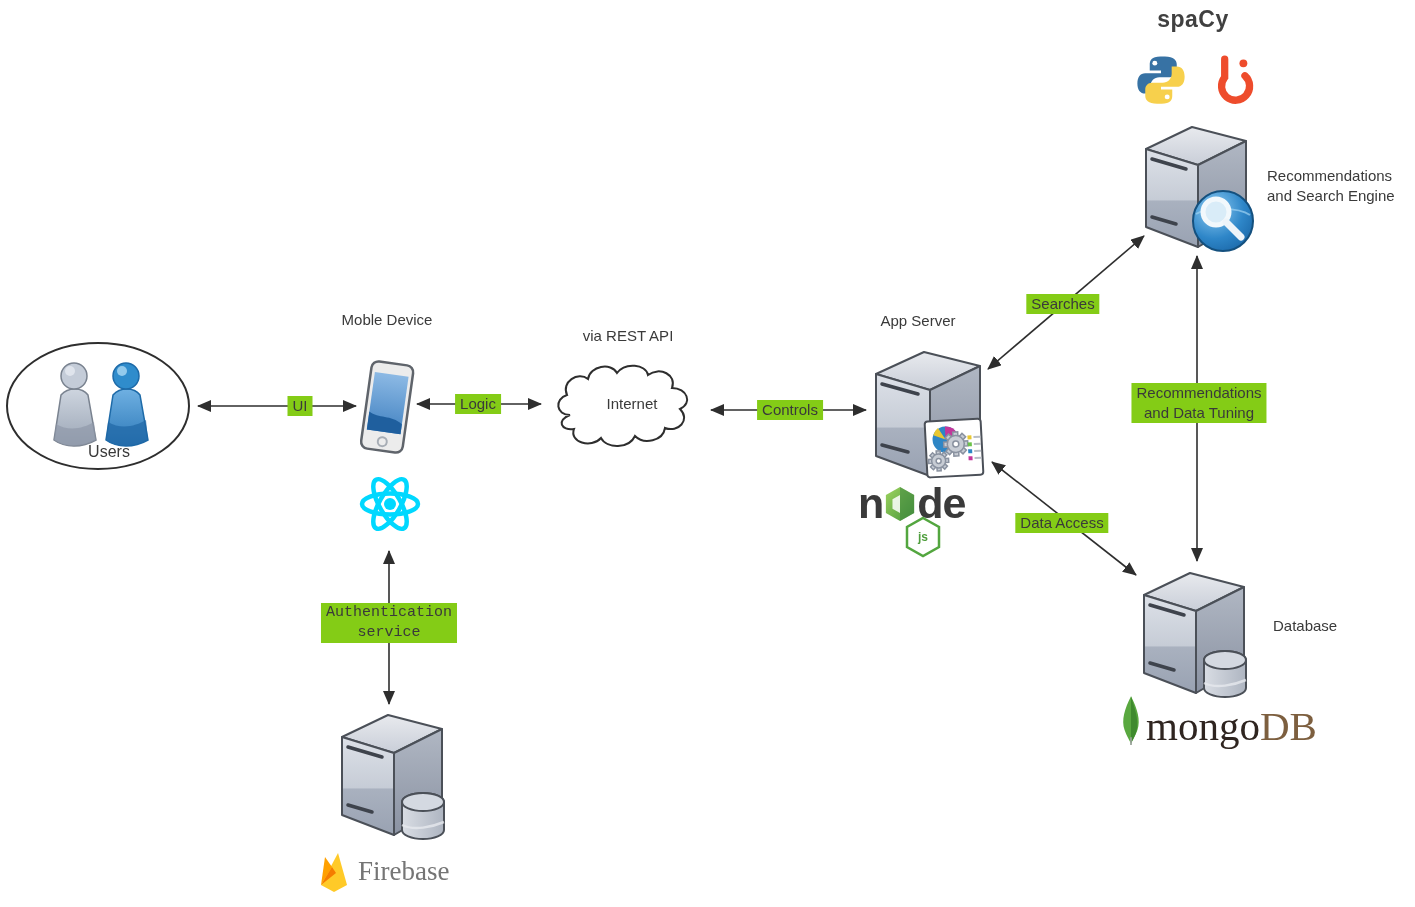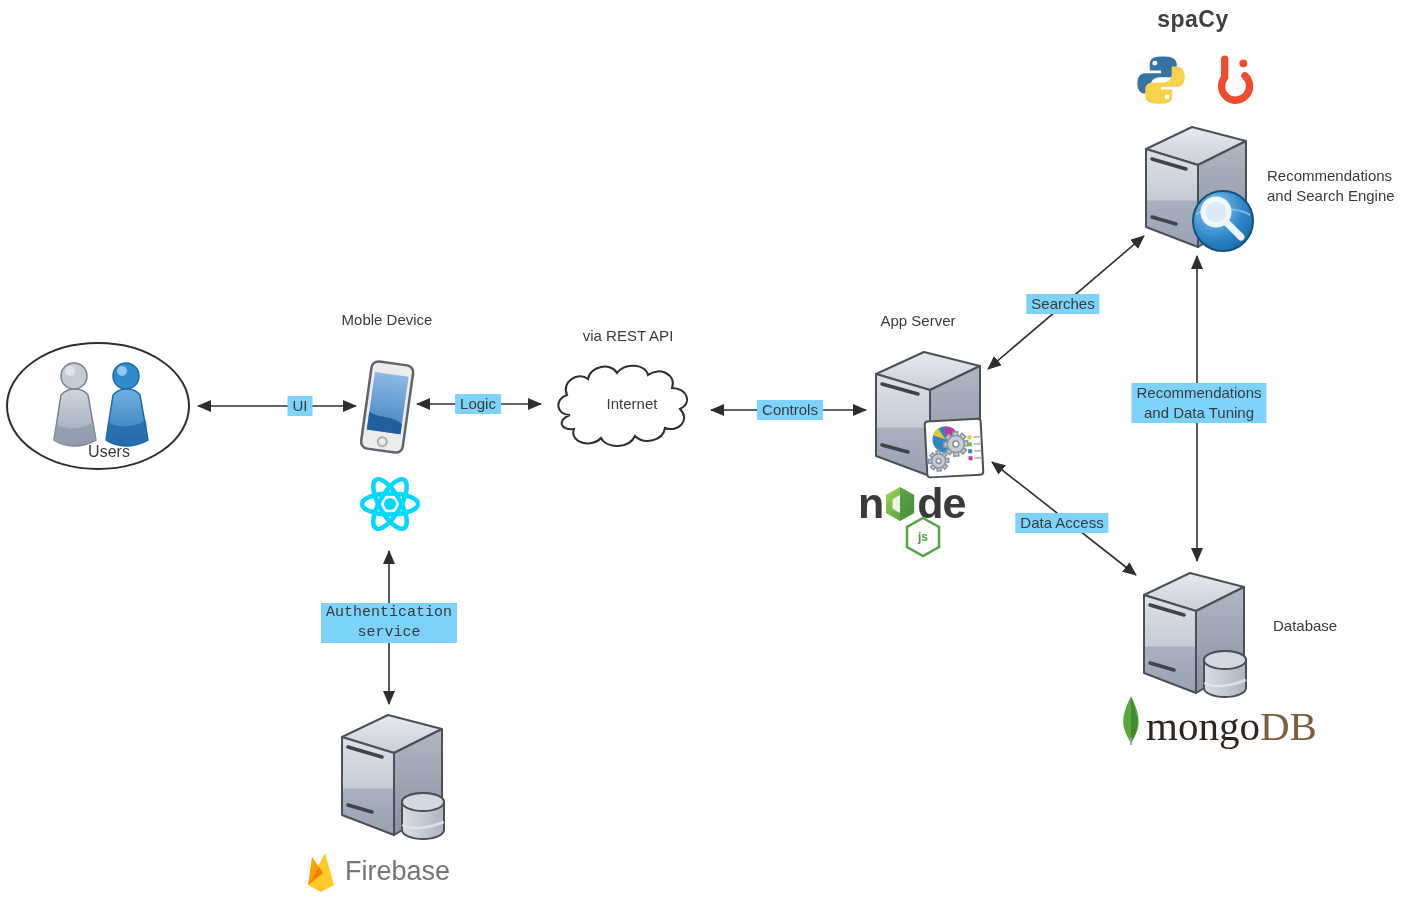--- a/index.html
+++ b/index.html
@@ -2,21 +2,21 @@
 <html><head>
 <meta charset="utf-8">
 <style>
   html,body{margin:0;padding:0;background:#ffffff;}
   body{font-family:"Liberation Sans", sans-serif;}
   .canvas{position:relative;width:1415px;height:907px;background:#ffffff;overflow:hidden;}
   .abs{position:absolute;}
   .ctr{transform:translate(-50%,-50%);}
   .vctr{transform:translate(0,-50%);}
   .lbl{font-size:15px;color:#3a3a3a;white-space:nowrap;line-height:20px;}
-  .edge-lbl{background:#7dd3fc;padding:0 5px;text-align:center;}
+  .edge-lbl{background:#84cc16;padding:0 5px;text-align:center;}
   .two-line{text-align:center;}
   svg{display:block;overflow:visible;}
   .overlay{position:absolute;left:0;top:0;z-index:1;}
   .icon-layer{z-index:2;}
   .txt-layer{z-index:3;}
   .spacy{font-size:23px;font-weight:bold;color:#404040;letter-spacing:.5px;}
   .node-word{display:flex;align-items:center;font-weight:800;font-size:43px;color:#3a3a3a;letter-spacing:-1px;line-height:1;}
   .node-js-badge{position:absolute;left:46px;top:34px;width:38px;height:42px;}
   .node-js-text{position:absolute;left:46px;top:34px;width:38px;height:42px;display:flex;align-items:center;justify-content:center;font-size:12px;font-weight:bold;color:#4f9e3d;}
   .mongo-text{font-family:"Liberation Serif", serif;font-size:41px;color:#2f2520;white-space:nowrap;}
@@ -255,21 +255,21 @@
     </g>
     <line x1="14" y1="40" x2="48" y2="50" stroke="#3e434c" stroke-width="3.5" stroke-linecap="round"></line>
     <line x1="14" y1="98" x2="38" y2="105" stroke="#3e434c" stroke-width="3.5" stroke-linecap="round"></line>
     <g>
       <path d="M68,95 a21,9 0 0 1 42,0 v28 a21,9 0 0 1 -42,0 Z" fill="url(#gCyl)" stroke="#4b5058" stroke-width="2"></path>
       <ellipse cx="89" cy="95" rx="21" ry="9" fill="#d4d9e1" stroke="#4b5058" stroke-width="2"></ellipse>
       <path d="M68,118 c12,6 30,2 42,-3" stroke="#e6e9ee" stroke-width="2.5" fill="none" opacity="0.8"></path>
     </g>
   </svg>
 
-  <div class="abs icon-layer" style="left:303px;top:848px;width:160px;height:50px;">
+  <div class="abs icon-layer" style="left:316px;top:848px;width:160px;height:50px;font-family:Liberation Serif, serif;">
     <svg class="abs" style="left:0;top:2px;" width="36" height="44" viewBox="0 0 36 44">
       <path d="M5,35 L22,3 L31,35 L18,42 Z" fill="#FFCA28"></path>
       <path d="M5,35 L9,7 L16,17 Z" fill="#FFA000"></path>
       <path d="M5,35 L16,17 L20,23 Z" fill="#F57C00"></path>
     </svg>
     <div class="abs firebase-text" style="left:42px;top:8px;">Firebase</div>
   </div>
 
   <div class="abs txt-layer lbl ctr" style="left:109px;top:452px;font-size:16px;">Users</div>
   <div class="abs txt-layer lbl ctr" style="left:387px;top:320px;">Moble Device</div>

